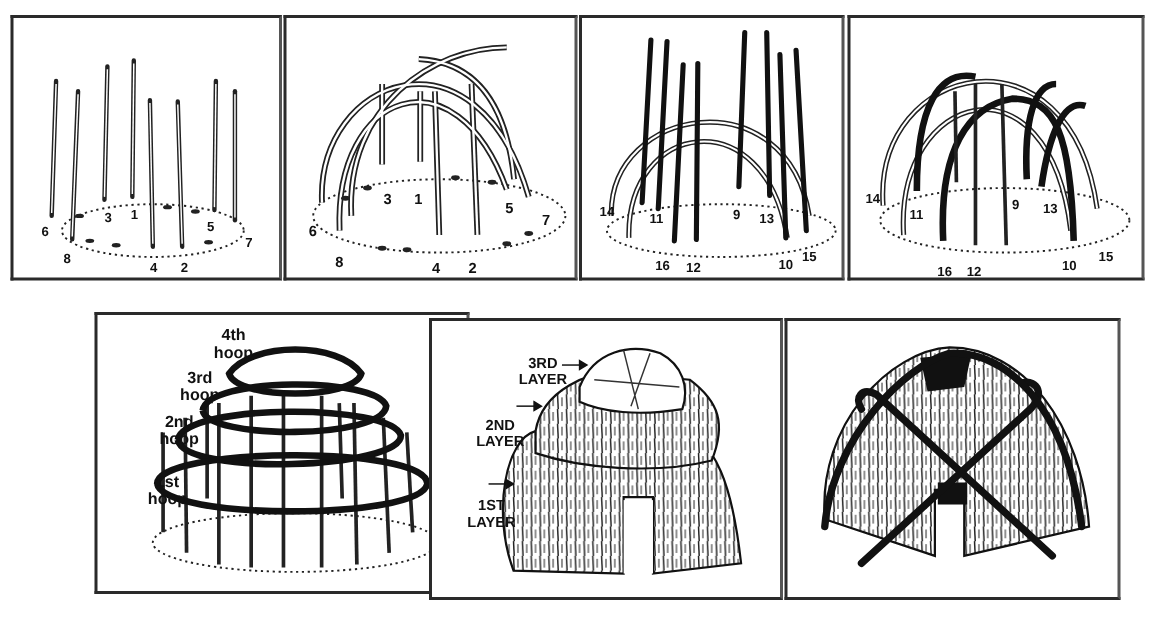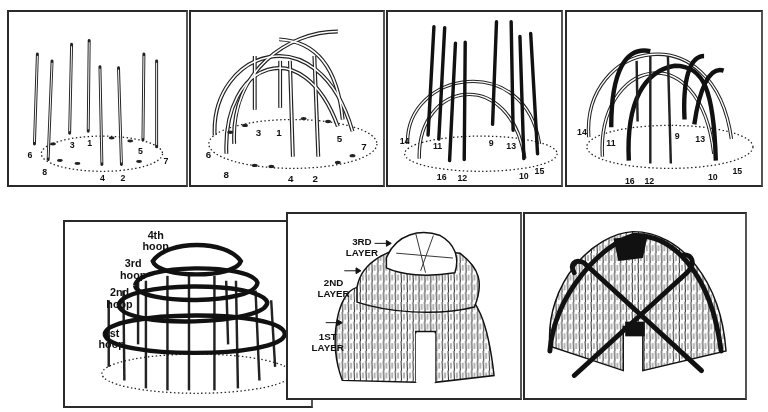--- a/index.html
+++ b/index.html
@@ -166,21 +166,21 @@
       <text x="110" y="130">9</text>
       <text x="131" y="133">13</text>
       <text x="59" y="176">16</text>
       <text x="79" y="176">12</text>
       <text x="144" y="172">10</text>
       <text x="169" y="166">15</text>
     </g>
   </svg>
 </div>
 
-<div class="panel" style="left:63px;top:220px;width:250px;height:188px;">
+<div class="panel" style="left:63px;top:208px;width:250px;height:188px;">
   <svg viewBox="0 0 222 188">
     <ellipse cx="120" cy="155" rx="97" ry="20" fill="none" stroke="#222" stroke-width="1.3" stroke-dasharray="1.5,2.5"></ellipse>
     <g stroke="#222" stroke-width="2.5">
       <line x1="30" y1="80" x2="30" y2="148"></line>
         <line x1="45" y1="70" x2="46" y2="162"></line>
       <line x1="68" y1="60" x2="68" y2="170"></line>
         <line x1="90" y1="55" x2="90" y2="172"></line>
       <line x1="112" y1="55" x2="112" y2="172"></line>
         <line x1="138" y1="55" x2="138" y2="172"></line>
       <line x1="160" y1="60" x2="162" y2="170"></line>

